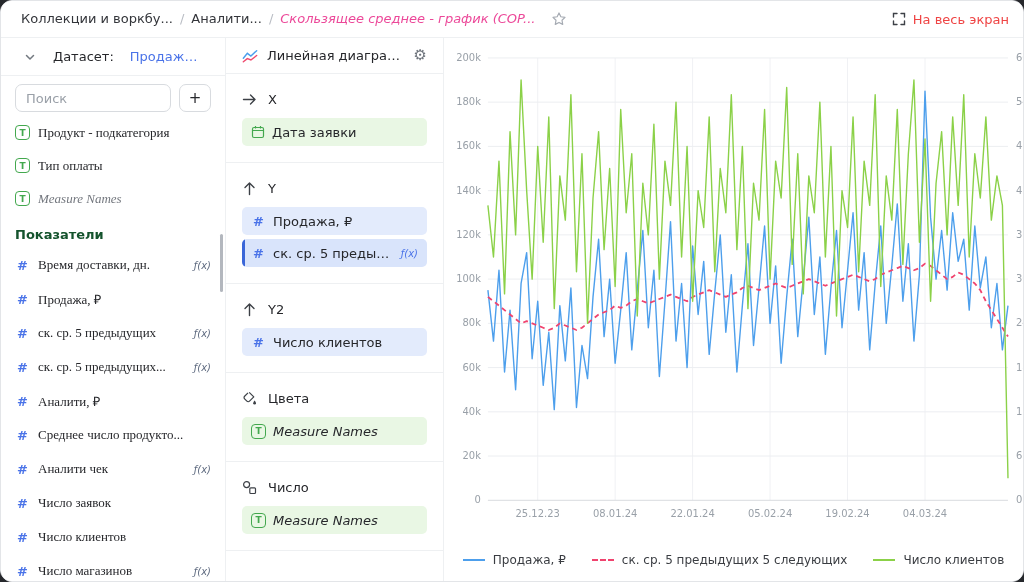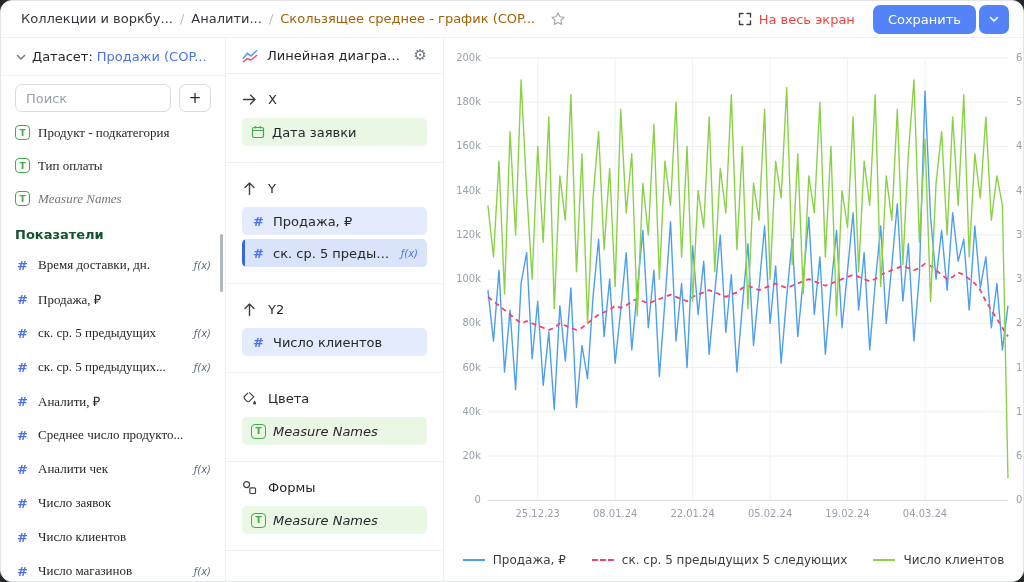--- a/index.html
+++ b/index.html
@@ -3,32 +3,32 @@
 <meta charset="utf-8">
 <style>
   html,body{margin:0;padding:0;background:#26282c;}
   *{box-sizing:border-box;font-family:"DejaVu Sans","Liberation Sans",sans-serif;}
   .container{position:relative;width:1024px;height:582px;background:#fff;border-radius:12px;overflow:hidden;border:1px solid #e3e5e8;}
 
   
   .topbar{position:absolute;top:0;left:0;right:0;height:37px;border-bottom:1px solid #eef0f2;display:flex;align-items:center;justify-content:space-between;padding:0 14px 0 20px;background:#fff;z-index:5;}
   .breadcrumbs{display:flex;align-items:flex-start;gap:7px;font-size:13px;color:#33353a;white-space:nowrap;}
   .crumb{cursor:pointer;}
-  .crumb-current{color:#a16207;}
+  .crumb-current{color:#ec4899;font-style:italic;}
   .crumb-sep{color:#b8bcc3;}
   .star{display:flex;margin-left:8px;cursor:pointer;}
   .hdr-right{display:flex;align-items:center;gap:18px;}
   .fullscreen{display:flex;align-items:center;gap:7px;font-size:13px;color:#ef4444;cursor:pointer;}
   .save-group{display:flex;gap:3px;}
   .save-btn{background:#5383f7;color:#fff;border:none;height:29px;padding:0 15px;border-radius:7px;font-size:13px;cursor:pointer;}
   .save-caret{background:#5383f7;border:none;width:30px;height:29px;border-radius:7px;display:flex;align-items:center;justify-content:center;cursor:pointer;}
 
   
   .left-panel{position:absolute;top:37px;left:0;width:225px;bottom:0;border-right:1px solid #eef0f2;overflow:hidden;background:#fff;}
-  .dataset-row{height:38px;display:flex;align-items:center;gap:4px;padding:0 13px;border-bottom:1px solid #eef0f2;}
+  .dataset-row{height:38px;display:flex;align-items:center;gap:16px;padding:0 22px;border-bottom:1px solid #eef0f2;}
   .dataset-label{font-size:13px;color:#26272b;}
   .dataset-name{font-size:13px;color:#4a73e8;white-space:nowrap;overflow:hidden;text-overflow:ellipsis;cursor:pointer;}
   .chev{display:flex;cursor:pointer;flex:none;}
   .search-row{display:flex;gap:8px;padding:8px 14px 4px;}
   .search-input{flex:1;min-width:0;height:28px;border:1px solid #d8dbdf;border-radius:7px;padding:0 10px;font-size:13px;color:#26272b;outline:none;background:#fff;}
   .search-input::placeholder{color:#9aa0a8;}
   .add-btn{width:32px;height:28px;border:1px solid #d8dbdf;border-radius:7px;background:#fff;font-size:15px;color:#26272b;cursor:pointer;line-height:1;}
   .field-row{height:33px;display:flex;align-items:center;gap:8px;padding:0 14px;font-size:13px;color:#26272b;cursor:grab;}
   #measures-list .field-row{height:34px;}
   .t-icon{width:15px;height:15px;border:1.2px solid #43a84e;border-radius:4px;color:#43a84e;font-size:9px;font-weight:bold;display:flex;align-items:center;justify-content:center;flex:none;}
@@ -85,28 +85,20 @@
     </div>
     <div class="hdr-right">
       <div class="fullscreen">
         <span style="display:flex">
           <svg width="14" height="14" viewBox="0 0 14 14" fill="none" stroke="#3c4046" stroke-width="1.4" stroke-linecap="round">
               <path d="M5 1.5H1.5V5M9 1.5h3.5V5M5 12.5H1.5V9M9 12.5h3.5V9"></path>
             </svg>
         </span>
         <span>На весь экран</span>
       </div>
-      <div class="save-group">
-        <button class="save-btn">Сохранить</button>
-        <button class="save-caret">
-          <svg width="12" height="12" viewBox="0 0 12 12">
-              <path d="M2.5 4.5L6 8l3.5-3.5" fill="none" stroke="#fff" stroke-width="1.6" stroke-linecap="round" stroke-linejoin="round"></path>
-            </svg>
-        </button>
-      </div>
     </div>
   </header>
 
   <aside class="left-panel">
     <div class="dataset-row">
       <span class="chev">
         <svg width="14" height="14" viewBox="0 0 14 14">
             <path d="M3.5 5.5L7 9l3.5-3.5" fill="none" stroke="#737980" stroke-width="1.5" stroke-linecap="round" stroke-linejoin="round"></path>
           </svg>
       </span>
@@ -262,21 +254,21 @@
           </div>
         </section>
         <section class="section">
           <div class="sec-head">
             <span class="sec-icon">
               <svg width="15" height="15" viewBox="0 0 15 15" fill="none" stroke="#3c4046" stroke-width="1.2">
                 <circle cx="4.6" cy="4.6" r="3"></circle>
                 <rect x="7.8" y="7.8" width="5.7" height="5.7" rx="1"></rect>
               </svg>
             </span>
-            <span class="sec-label">Формы</span>
+            <span class="sec-label">Число</span>
           </div>
           <div class="chip chip-dim">
             <span class="t-icon">T</span>
             <span class="chip-label italic">Measure Names</span>
           </div>
         </section>
       </div>
   </section>
 
   <section class="chart-panel">

